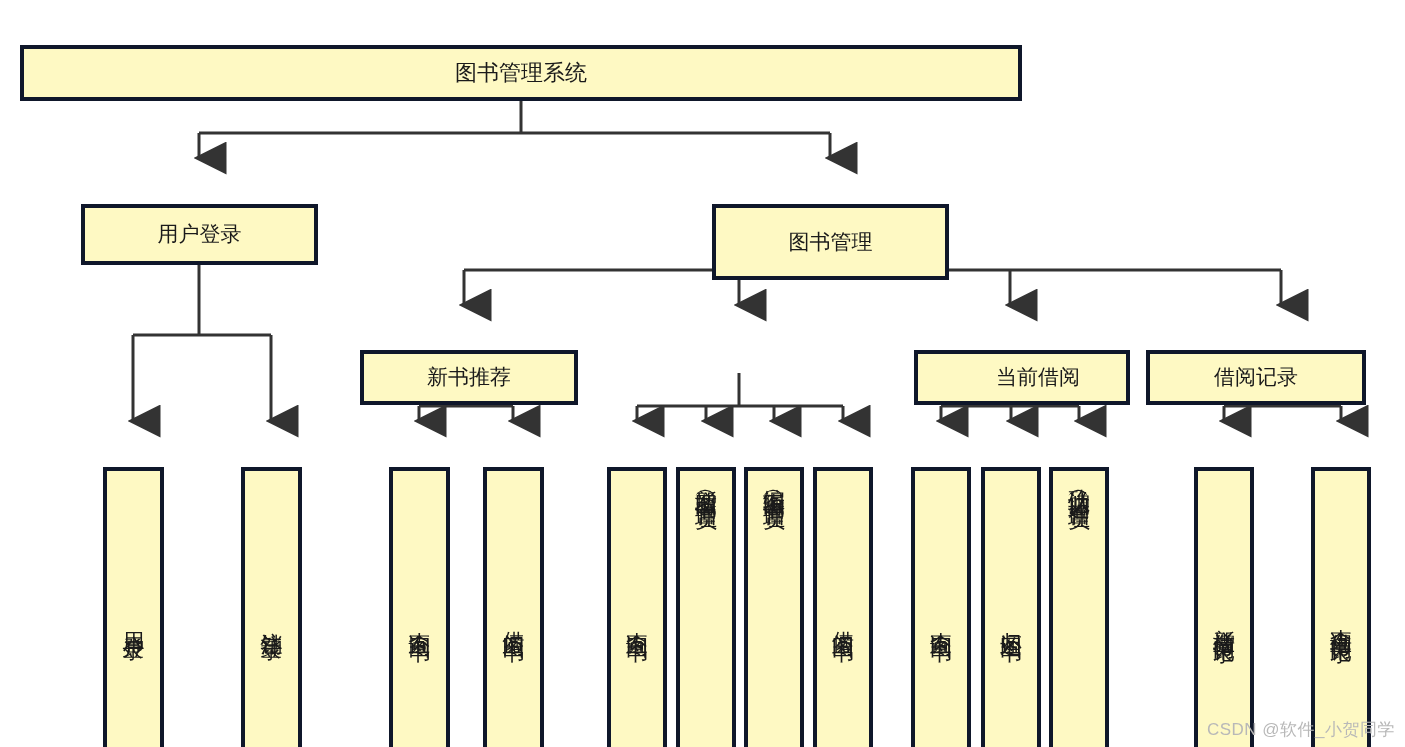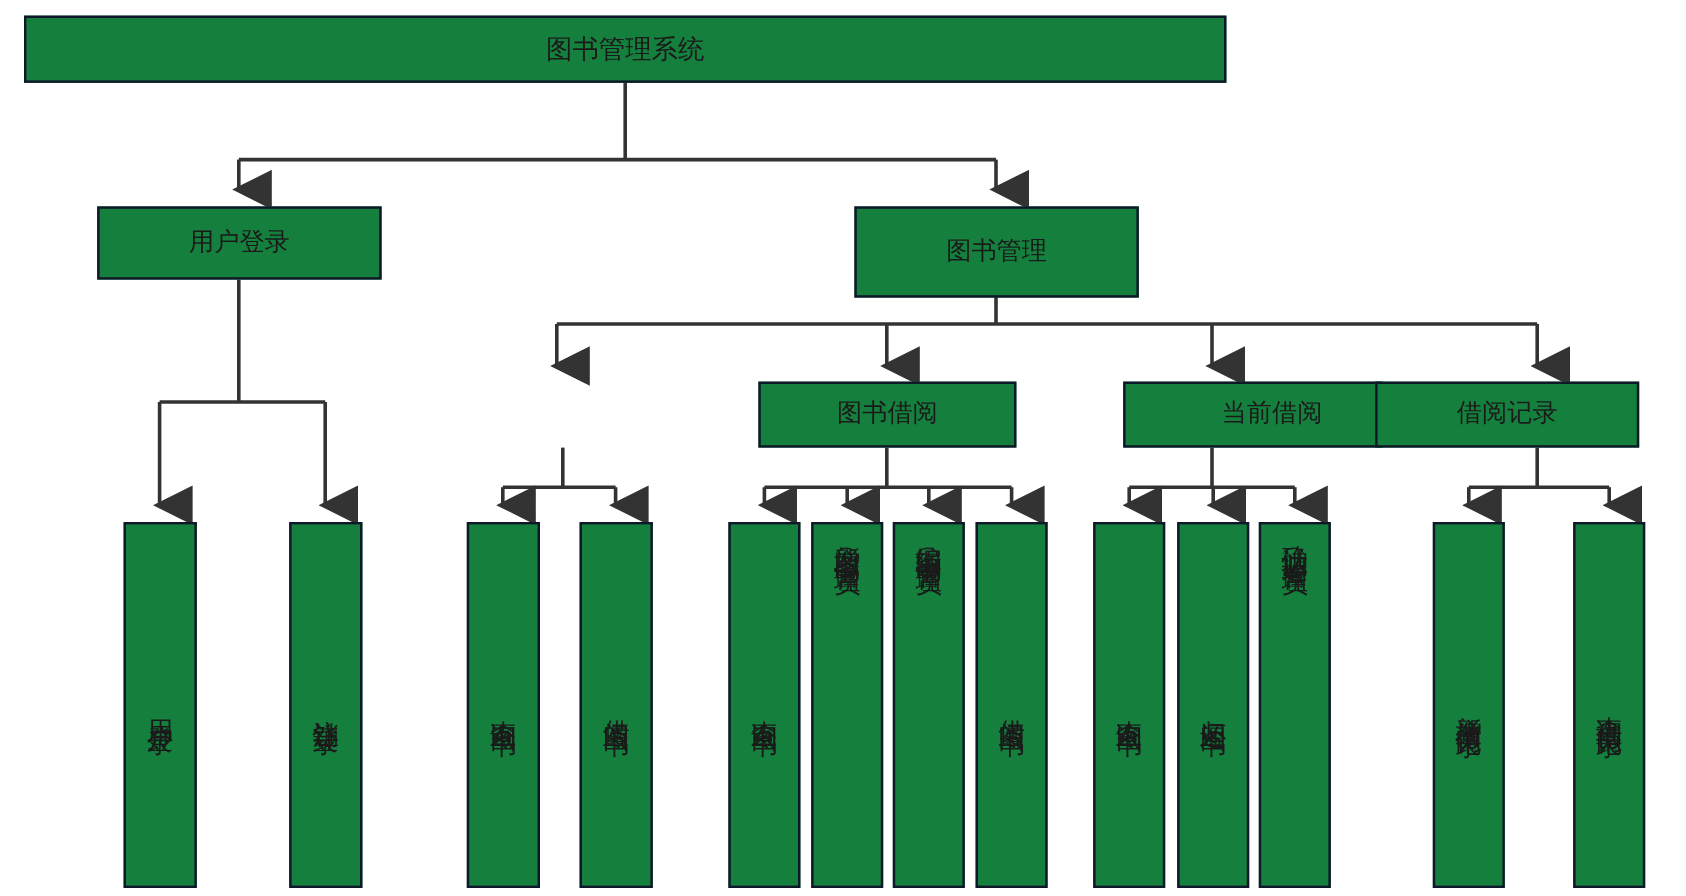--- a/index.html
+++ b/index.html
@@ -21,26 +21,27 @@
     position: absolute;
     left: 0;
     top: 0;
     width: 1405px;
     height: 747px;
     pointer-events: none;
   }
   .node {
     position: absolute;
     box-sizing: border-box;
-    background: #15803d;
-    border: 2px solid #0f172a;
+    background: #fef9c3;
+    border: 4px solid #0f172a;
     display: flex;
     align-items: center;
     justify-content: center;
     z-index: 2;
+    margin-top: 32px;
   }
   .node-label {
     color: #1a1a1a;
     line-height: 1.08;
     text-align: center;
     white-space: nowrap;
   }
   .node.horizontal .node-label {
     font-size: 21px;
   }
@@ -133,26 +134,26 @@
   </div>
 
   <div class="node horizontal" style="left:81px; top:172px; width:237px; height:61px;">
     <span class="node-label">用户登录</span>
   </div>
 
   <div class="node horizontal" style="left:712px; top:172px; width:237px; height:76px;">
     <span class="node-label">图书管理</span>
   </div>
 
-
-  <div class="node horizontal" style="left:632px; top:318px; width:215px; height:55px;">
-    <span class="node-label">图书借阅</span>
-  </div>
-
-  <div class="node horizontal" style="left:936px; top:318px; width:216px; height:55px;padding-left:32px;">
+  <div class="node horizontal" style="left:360px; top:318px; width:218px; height:55px;">
+    <span class="node-label">新书推荐</span>
+  </div>
+
+
+  <div class="node horizontal" style="left:914px; top:318px; width:216px; height:55px;padding-left:32px;">
     <span class="node-label">当前借阅</span>
   </div>
 
   <div class="node horizontal" style="left:1146px; top:318px; width:220px; height:55px;">
     <span class="node-label">借阅记录</span>
   </div>
 
   <div class="node vertical centered" style="left:103px; top:435px; width:61px; height:305px;">
     <span class="node-label">用户登录</span>
   </div>
@@ -198,14 +199,15 @@
   </div>
 
   <div class="node vertical centered" style="left:1194px; top:435px; width:60px; height:305px;">
     <span class="node-label">新增借阅记录</span>
   </div>
 
   <div class="node vertical centered" style="left:1311px; top:435px; width:60px; height:305px;">
     <span class="node-label">查询借阅记录</span>
   </div>
 
+  <div id="watermark">CSDN @软件_小贺同学</div>
 
 </div>
 
 </body></html>

